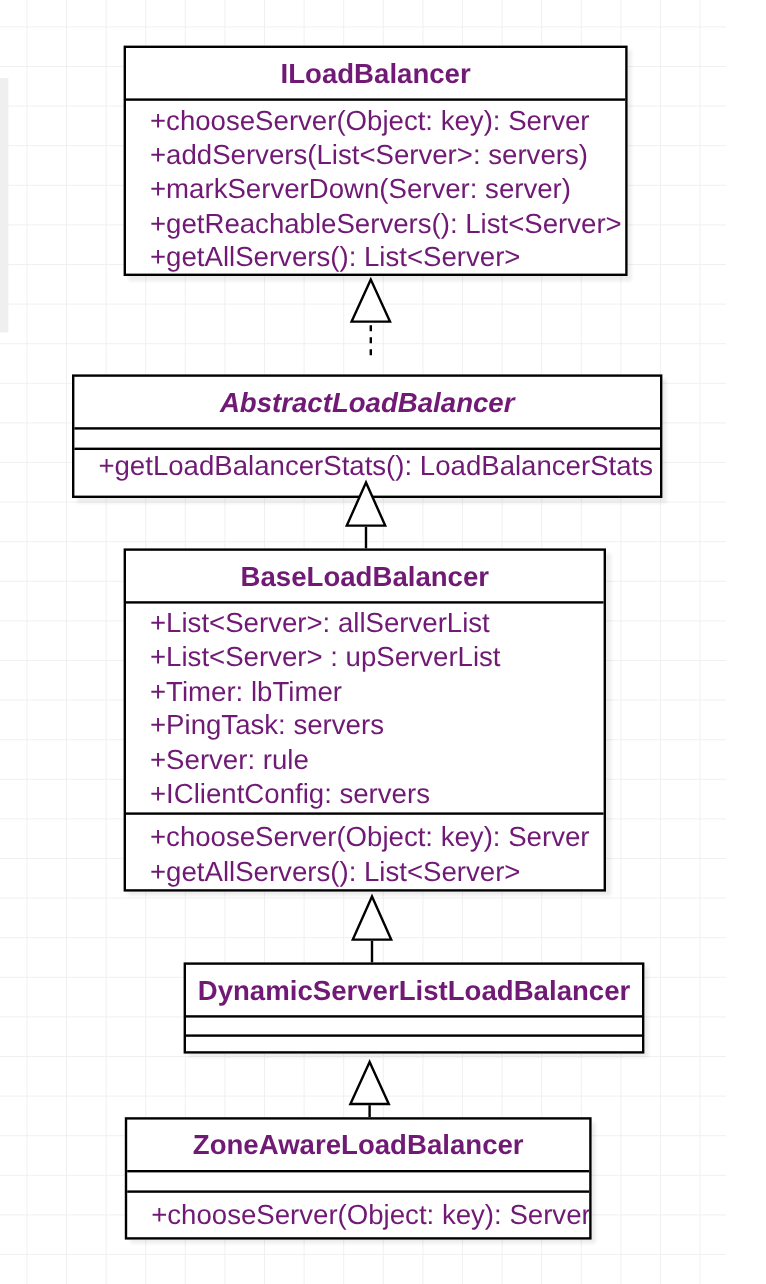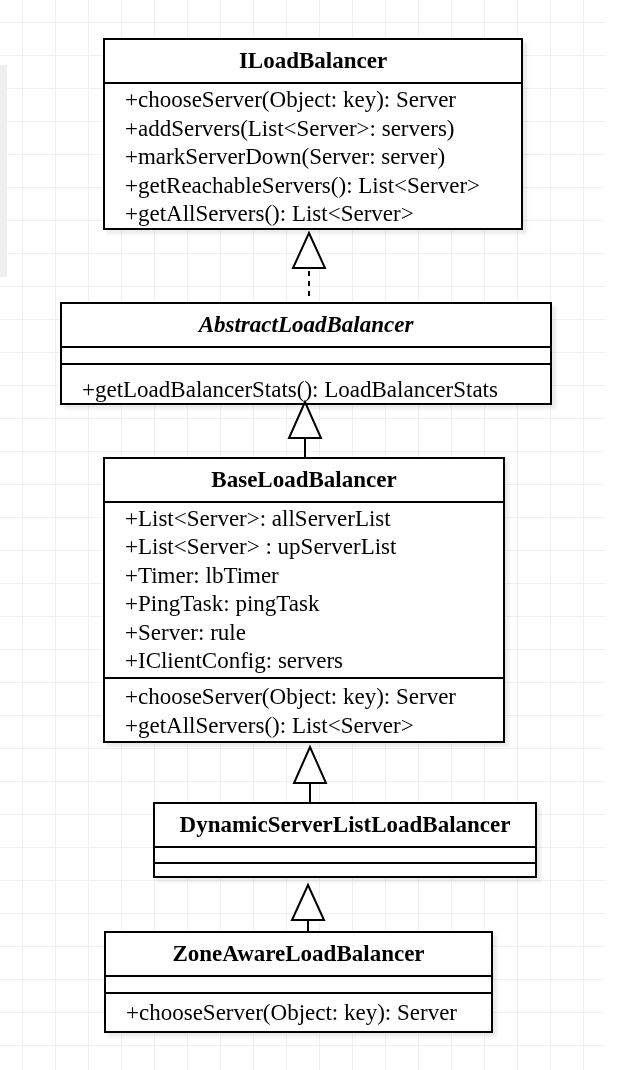--- a/index.html
+++ b/index.html
@@ -6,22 +6,22 @@
   .canvas{
     position:relative;
     width:605px;height:1070px;
     overflow:hidden;
     background-color:#ffffff;
     background-image:
       linear-gradient(to right, #eff0f1 1px, transparent 1px),
       linear-gradient(to bottom, #eff0f1 1px, transparent 1px);
     background-size:33px 33px;
     background-position:-11px -11px;
-    font-family:Liberation Serif, serif;
-    color:#000000;
+    font-family:Liberation Sans, sans-serif;
+    color:#701a75;
   }
   .edge-strip{
     position:absolute;left:0;top:65px;width:7px;height:212px;
     background:#efefef;
   }
   .uml-class{
     position:absolute;
     box-sizing:border-box;
     background:#ffffff;
     border:2px solid #000000;
@@ -59,35 +59,35 @@
     <div class="uml-title">ILoadBalancer</div>
     <div class="uml-section" style="height:144px;padding-top:2px;line-height:28.6px;">
       <div class="uml-line">+chooseServer(Object: key): Server</div>
       <div class="uml-line">+addServers(List&lt;Server&gt;: servers)</div>
       <div class="uml-line">+markServerDown(Server: server)</div>
       <div class="uml-line">+getReachableServers(): List&lt;Server&gt;</div>
       <div class="uml-line">+getAllServers(): List&lt;Server&gt;</div>
     </div>
   </div>
 
-  <div class="uml-class" style="left:60px;top:302px;width:492px;height:103px;">
+  <div class="uml-class" style="left:60px;top:312px;width:492px;height:103px;">
     <div class="uml-title italic">AbstractLoadBalancer</div>
     <div class="uml-section" style="height:15px;"></div>
-    <div class="uml-section" style="height:40px;display:flex;align-items:flex-end;">
+    <div class="uml-section" style="height:40px;display:flex;align-items:flex-start;">
       <div class="uml-line">+getLoadBalancerStats(): LoadBalancerStats</div>
     </div>
   </div>
 
   <div class="uml-class" style="left:103px;top:457px;width:402px;height:286px;">
     <div class="uml-title">BaseLoadBalancer</div>
     <div class="uml-section" style="height:174px;padding-top:2px;line-height:28.4px;border-radius:32px;">
       <div class="uml-line">+List&lt;Server&gt;: allServerList</div>
       <div class="uml-line">+List&lt;Server&gt; : upServerList</div>
       <div class="uml-line">+Timer: lbTimer</div>
-      <div class="uml-line">+PingTask: pingTask</div>
+      <div class="uml-line">+PingTask: servers</div>
       <div class="uml-line">+Server: rule</div>
       <div class="uml-line">+IClientConfig: servers</div>
     </div>
     <div class="uml-section" style="height:64px;padding-top:4px;line-height:28.8px;">
       <div class="uml-line">+chooseServer(Object: key): Server</div>
       <div class="uml-line">+getAllServers(): List&lt;Server&gt;</div>
     </div>
   </div>
 
   <div class="uml-class" style="left:118px;top:802px;width:384px;height:76px;margin-left:35px;">

